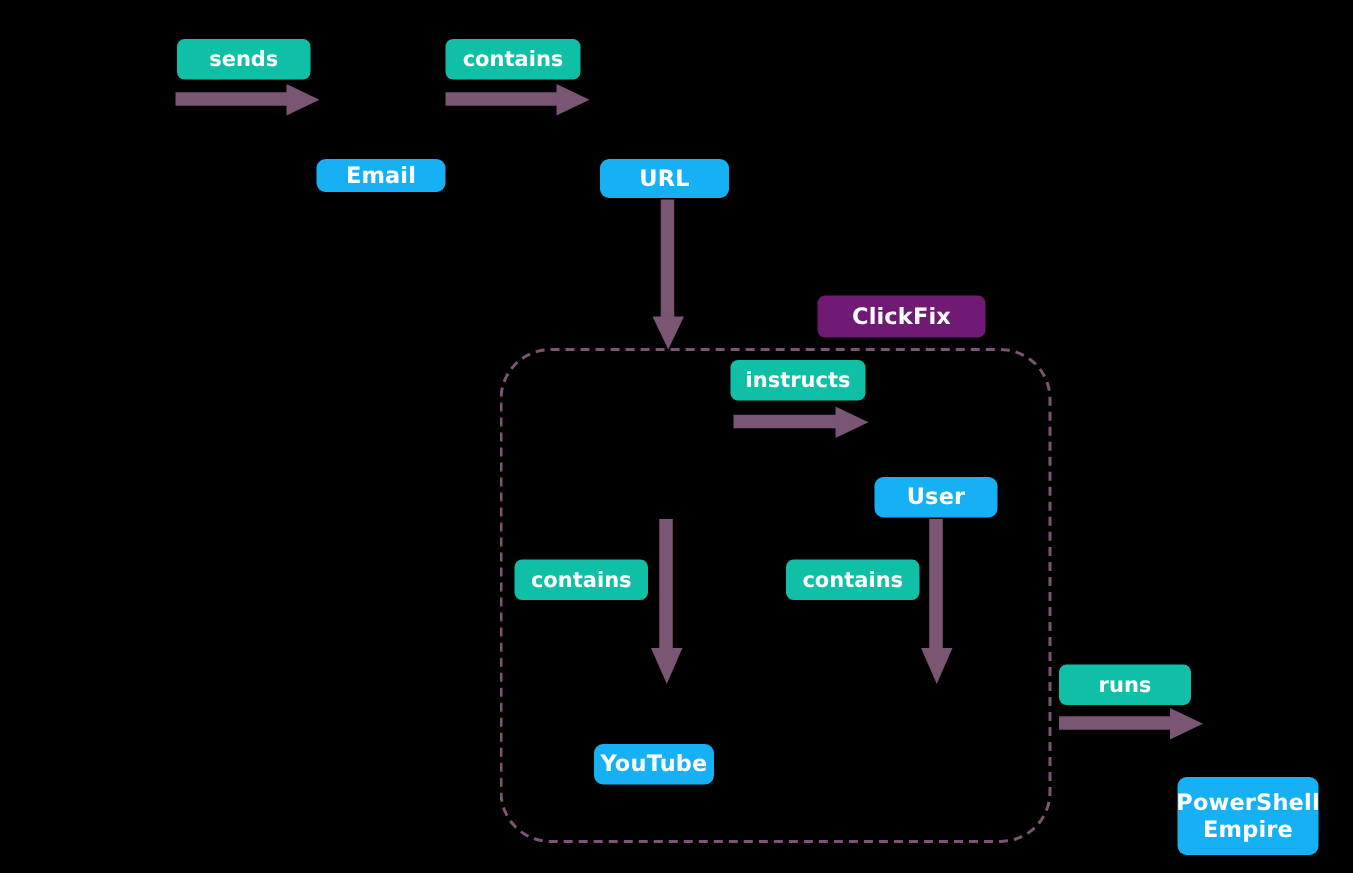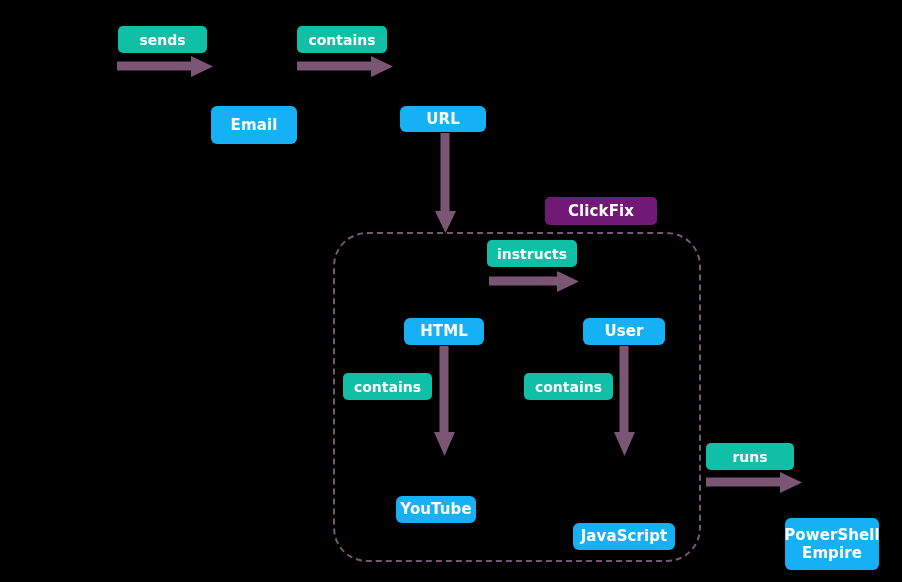--- a/index.html
+++ b/index.html
@@ -132,28 +132,26 @@
 
   <div class="edge-label" style="left:706px; top:443px; width:88px; height:27px;">runs</div>
   <div class="arrow" style="left:706px; top:470px; width:96px; height:24px;">
     <svg width="96" height="24" viewBox="0 0 96 24">
       <line x1="0" y1="12" x2="78" y2="12" stroke="#7A5574" stroke-width="9"></line>
       <polygon points="74,2 96,12.5 74,23" fill="#7A5574"></polygon>
     </svg>
   </div>
 
 
-  <div class="node entity" style="left:211px; top:106px; width:86px; height:38px;">Email</div>
+  <div class="node entity" style="left:211px; top:106px; width:86px; height:22px;">Email</div>
 
   <div class="node entity" style="left:400px; top:106px; width:86px; height:26px;">URL</div>
 
-  <div class="node entity" style="left:404px; top:318px; width:80px; height:27px;">HTML</div>
 
   <div class="node entity" style="left:583px; top:318px; width:82px; height:27px;">User</div>
 
   <div class="node entity" style="left:396px; top:496px; width:80px; height:27px;">YouTube</div>
 
-  <div class="node entity" style="left:573px; top:523px; width:102px; height:27px;">JavaScript</div>
 
   <div class="node entity" style="left:785px; top:518px; width:94px; height:52px;">PowerShell
 Empire</div>
 
 </div>
 
 </body></html>

